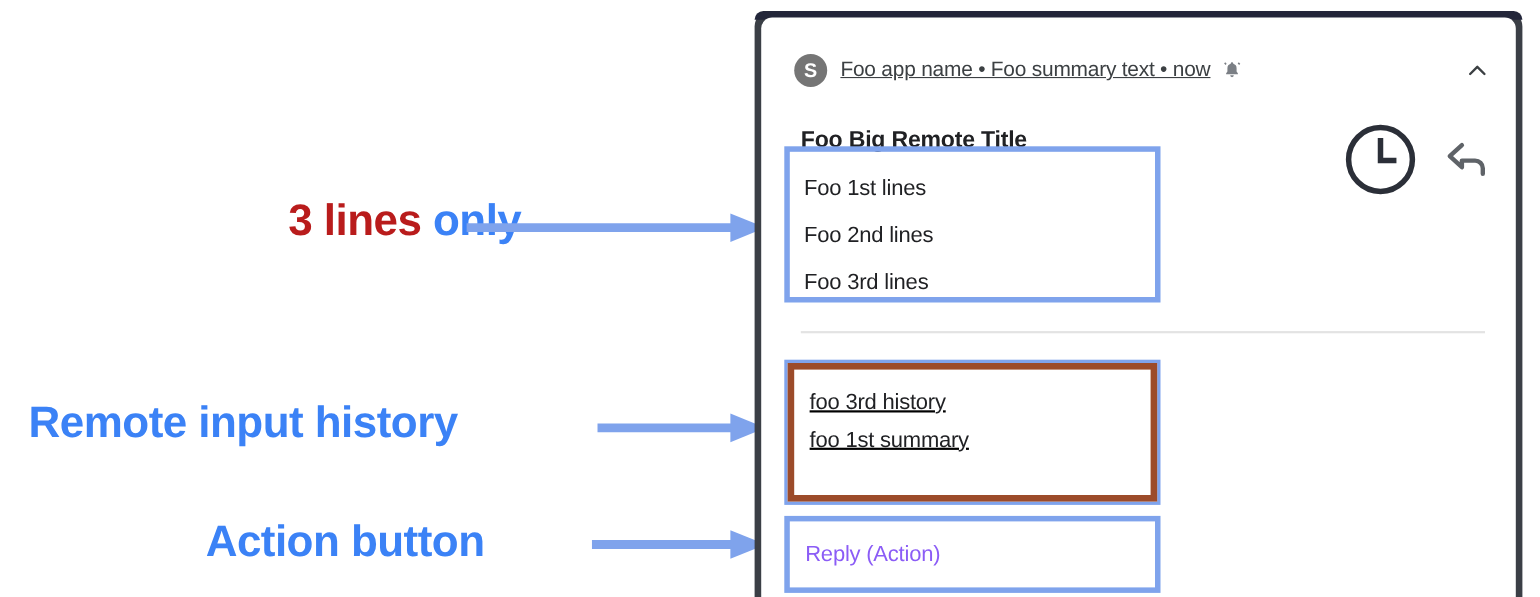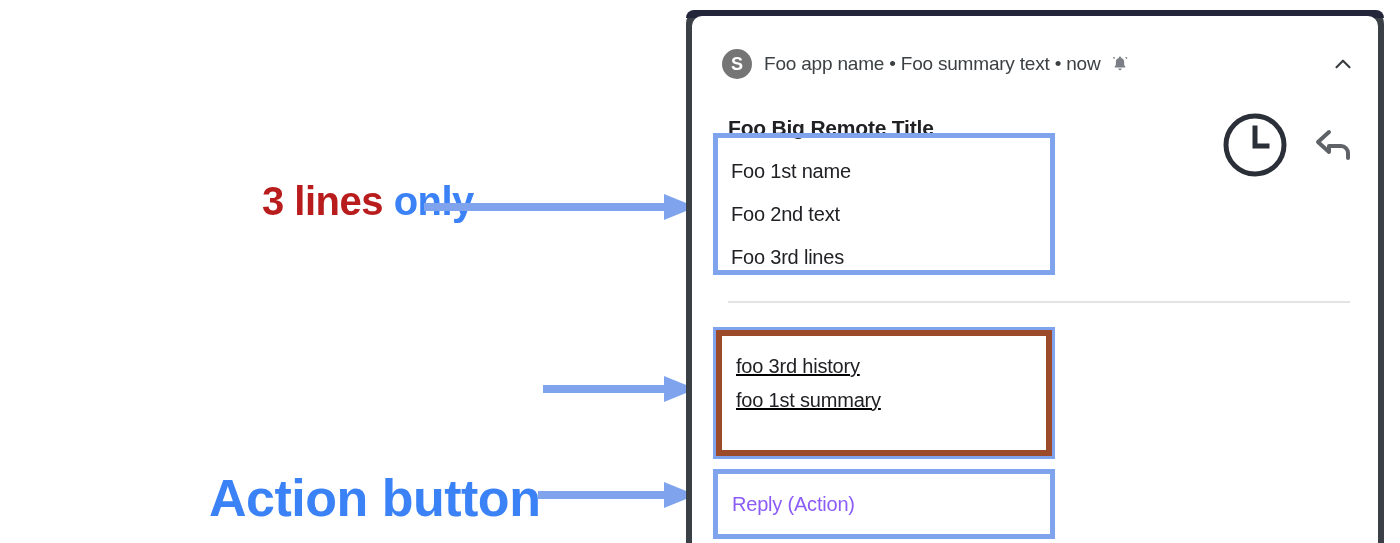--- a/index.html
+++ b/index.html
@@ -36,23 +36,23 @@
     left: 262px;
     top: 181px;
     font-size: 40px;
   }
   #annot-remote {
     left: 26px;
     top: 364px;
     font-size: 40px;
   }
   #annot-action {
-    left: 209px;
+    left: 187px;
     top: 472px;
-    font-size: 52px;
+    font-size: 40px;
   }
 
   
   .arrow {
     position: absolute;
     height: 28px;
     display: block;
   }
   #arrow-1 { left: 424px; top: 193px; width: 272px; }
   #arrow-2 { left: 543px; top: 375px; width: 153px; }
@@ -113,20 +113,21 @@
     align-items: center;
     justify-content: center;
     flex: 0 0 auto;
   }
   #header-text {
     margin-left: 12px;
     font-size: 19px;
     color: #3c4043;
     white-space: nowrap;
     letter-spacing: -0.2px;
+    text-decoration: underline;
   }
   #bell-icon {
     margin-left: 10px;
     display: flex;
     align-items: center;
     flex: 0 0 auto;
   }
   #collapse-chevron {
     margin-left: auto;
     display: flex;
@@ -238,20 +239,21 @@
     white-space: nowrap;
   }
 </style>
 </head>
 <body>
 
 <div id="canvas">
 
   <div class="annot-label" id="annot-3lines"><span class="annot-brown">3 lines</span> <span class="annot-blue">only</span></div>
 
+  <div class="annot-label annot-blue" id="annot-remote">Remote input history</div>
 
   <div class="annot-label annot-blue" id="annot-action">Action button</div>
 
   <svg class="arrow" id="arrow-1" viewBox="0 0 272 28">
     <line x1="0" y1="14" x2="242" y2="14" stroke="#7fa3ec" stroke-width="8"></line>
     <polygon points="240,1 272,14 240,27" fill="#7fa3ec"></polygon>
   </svg>
 
   <svg class="arrow" id="arrow-2" viewBox="0 0 153 28">
     <line x1="0" y1="14" x2="123" y2="14" stroke="#7fa3ec" stroke-width="8"></line>
@@ -288,22 +290,22 @@
       <svg id="clock-badge" viewBox="0 0 72 72">
         <circle cx="36" cy="36" r="29" fill="none" stroke="#2b2f38" stroke-width="5"></circle>
         <path d="M36 19 V37 H48" fill="none" stroke="#2b2f38" stroke-width="5" stroke-linecap="square" stroke-linejoin="miter"></path>
       </svg>
 
       <svg id="reply-arrow-icon" viewBox="0 0 44 44">
         <path d="M17 10 L6 20 L17 30 V24 h12 a7 7 0 0 1 7 7 v5" fill="none" stroke="#5f6368" stroke-width="4" stroke-linecap="round" stroke-linejoin="round"></path>
       </svg>
 
       <div id="content-lines-box">
-        <div class="content-line">Foo 1st name</div>
-        <div class="content-line">Foo 2nd text</div>
+        <div class="content-line">Foo 1st lines</div>
+        <div class="content-line">Foo 2nd lines</div>
         <div class="content-line">Foo 3rd lines</div>
       </div>
 
       <div id="divider"></div>
 
       <div id="history-box-outer">
         <div id="history-box-inner">
           <div class="history-line">foo 3rd history</div>
           <div class="history-line">foo 1st summary</div>
         </div>

